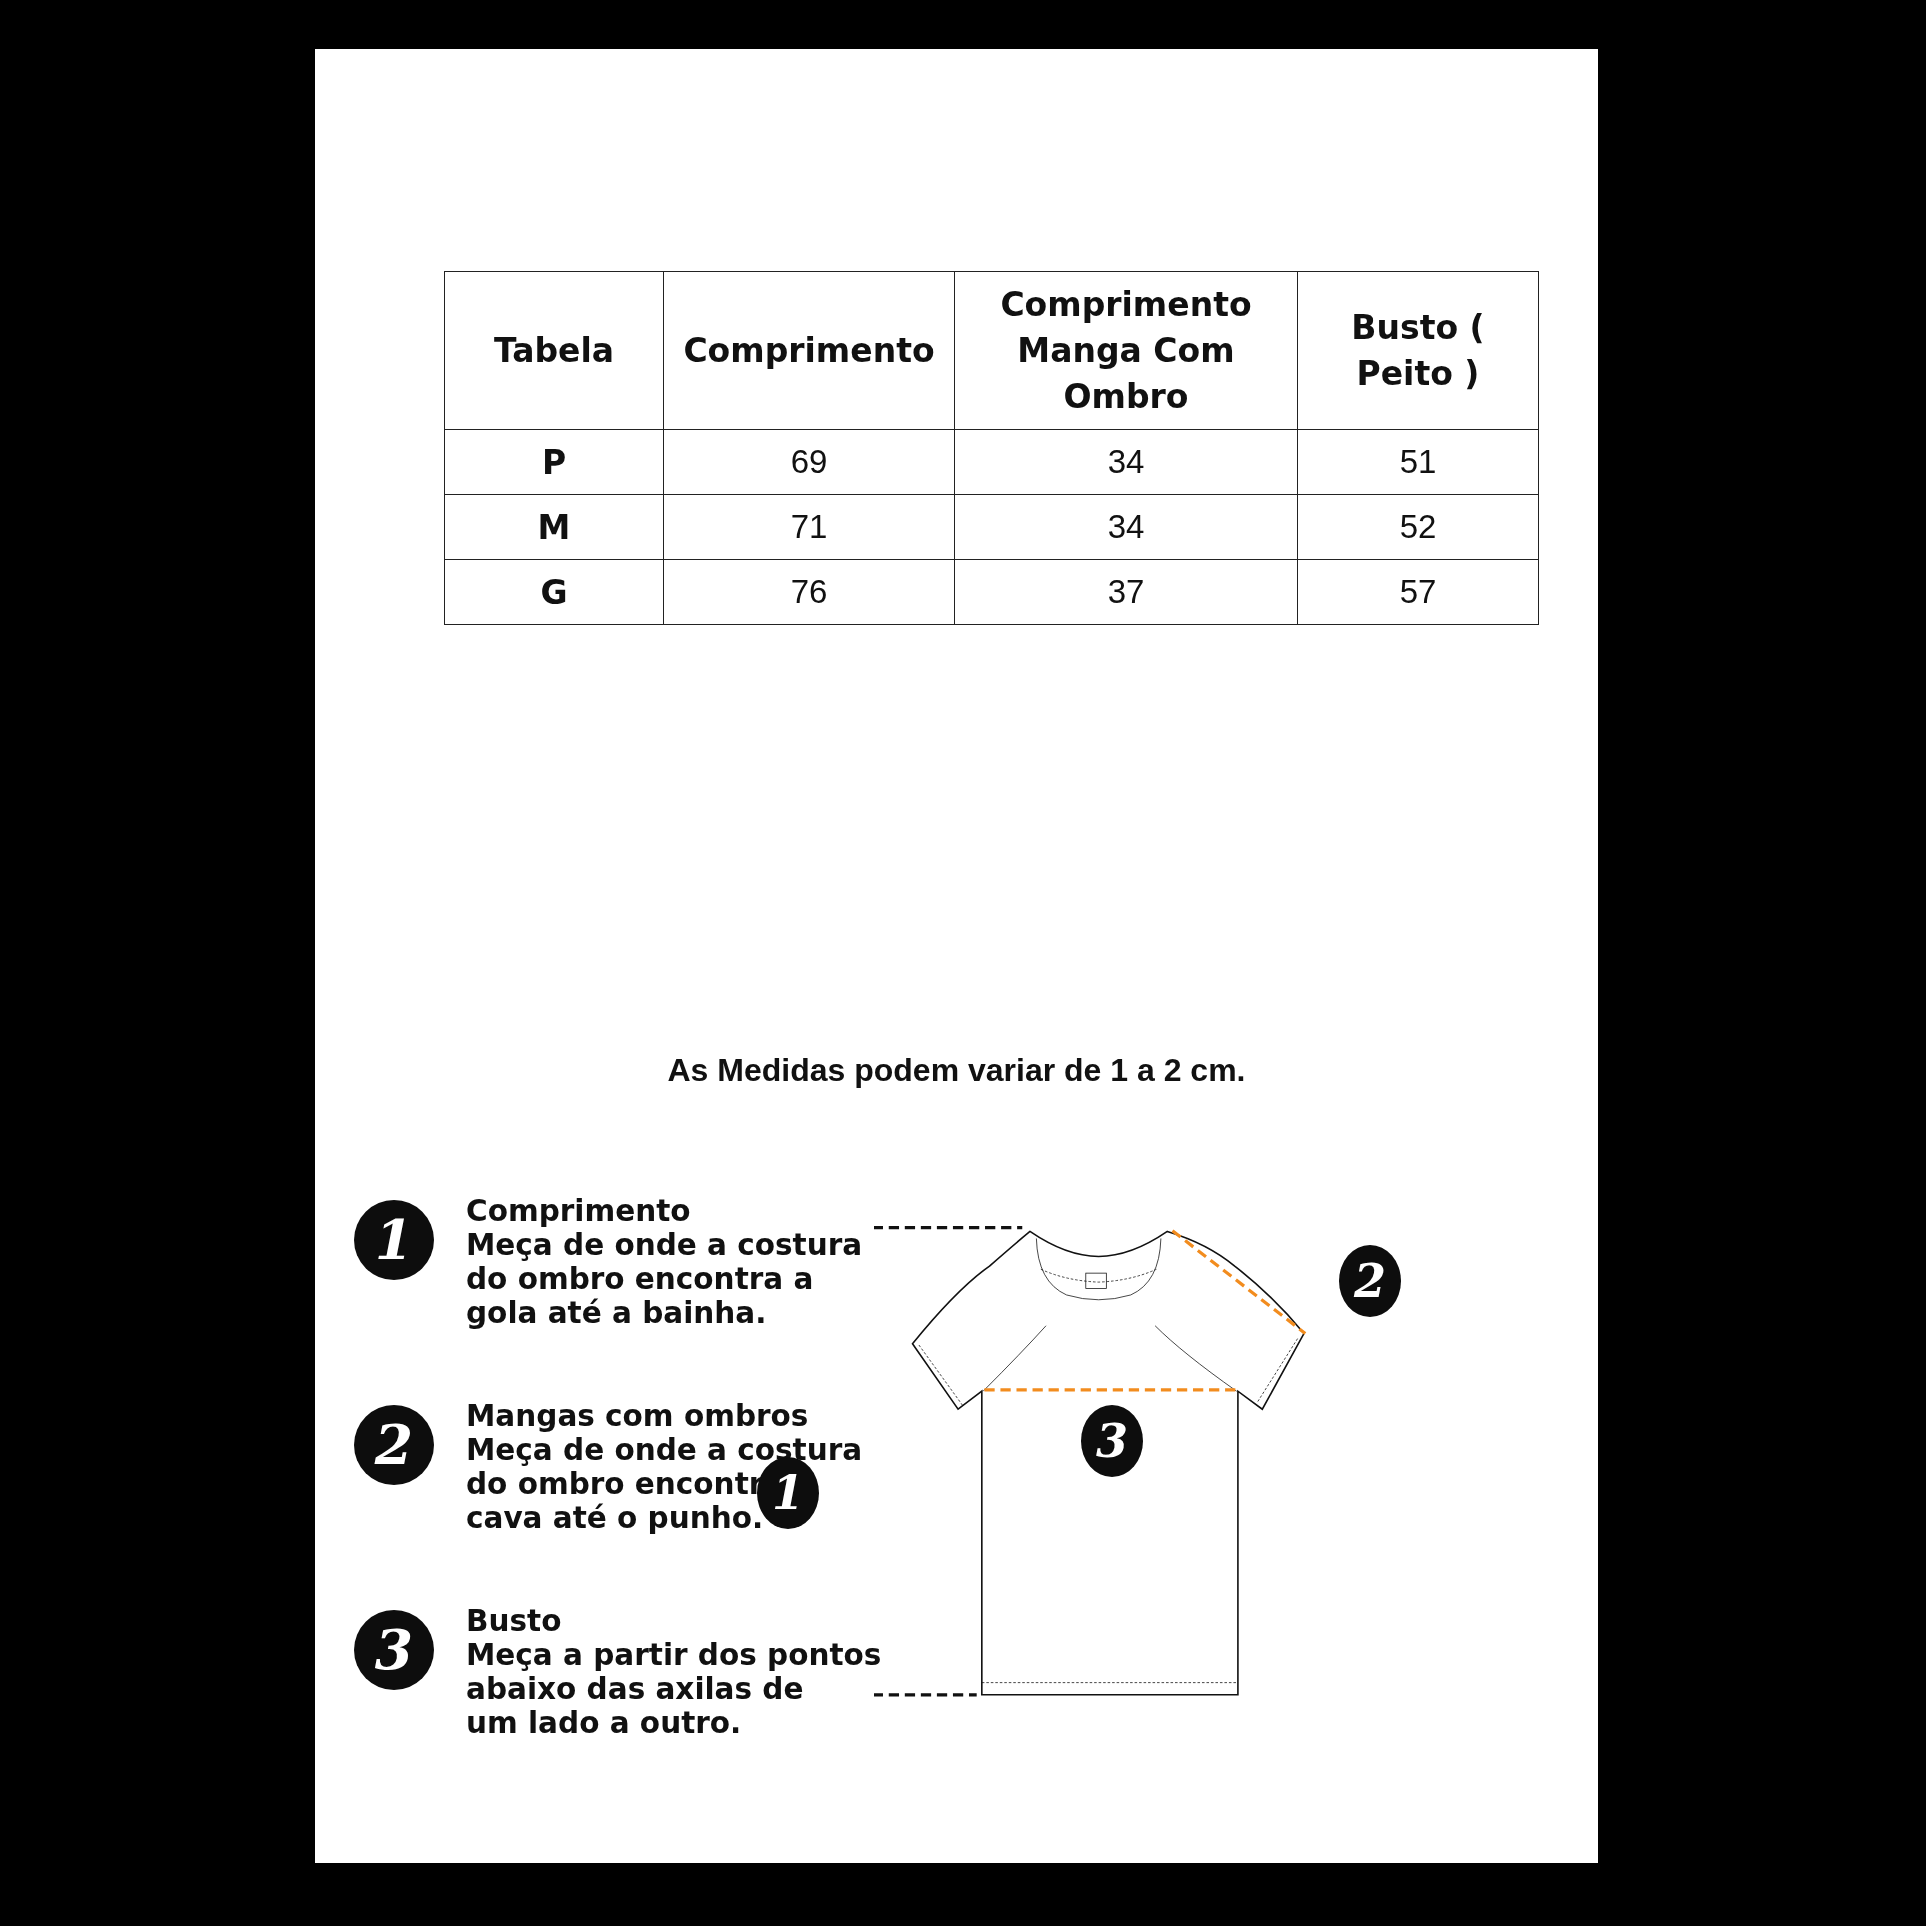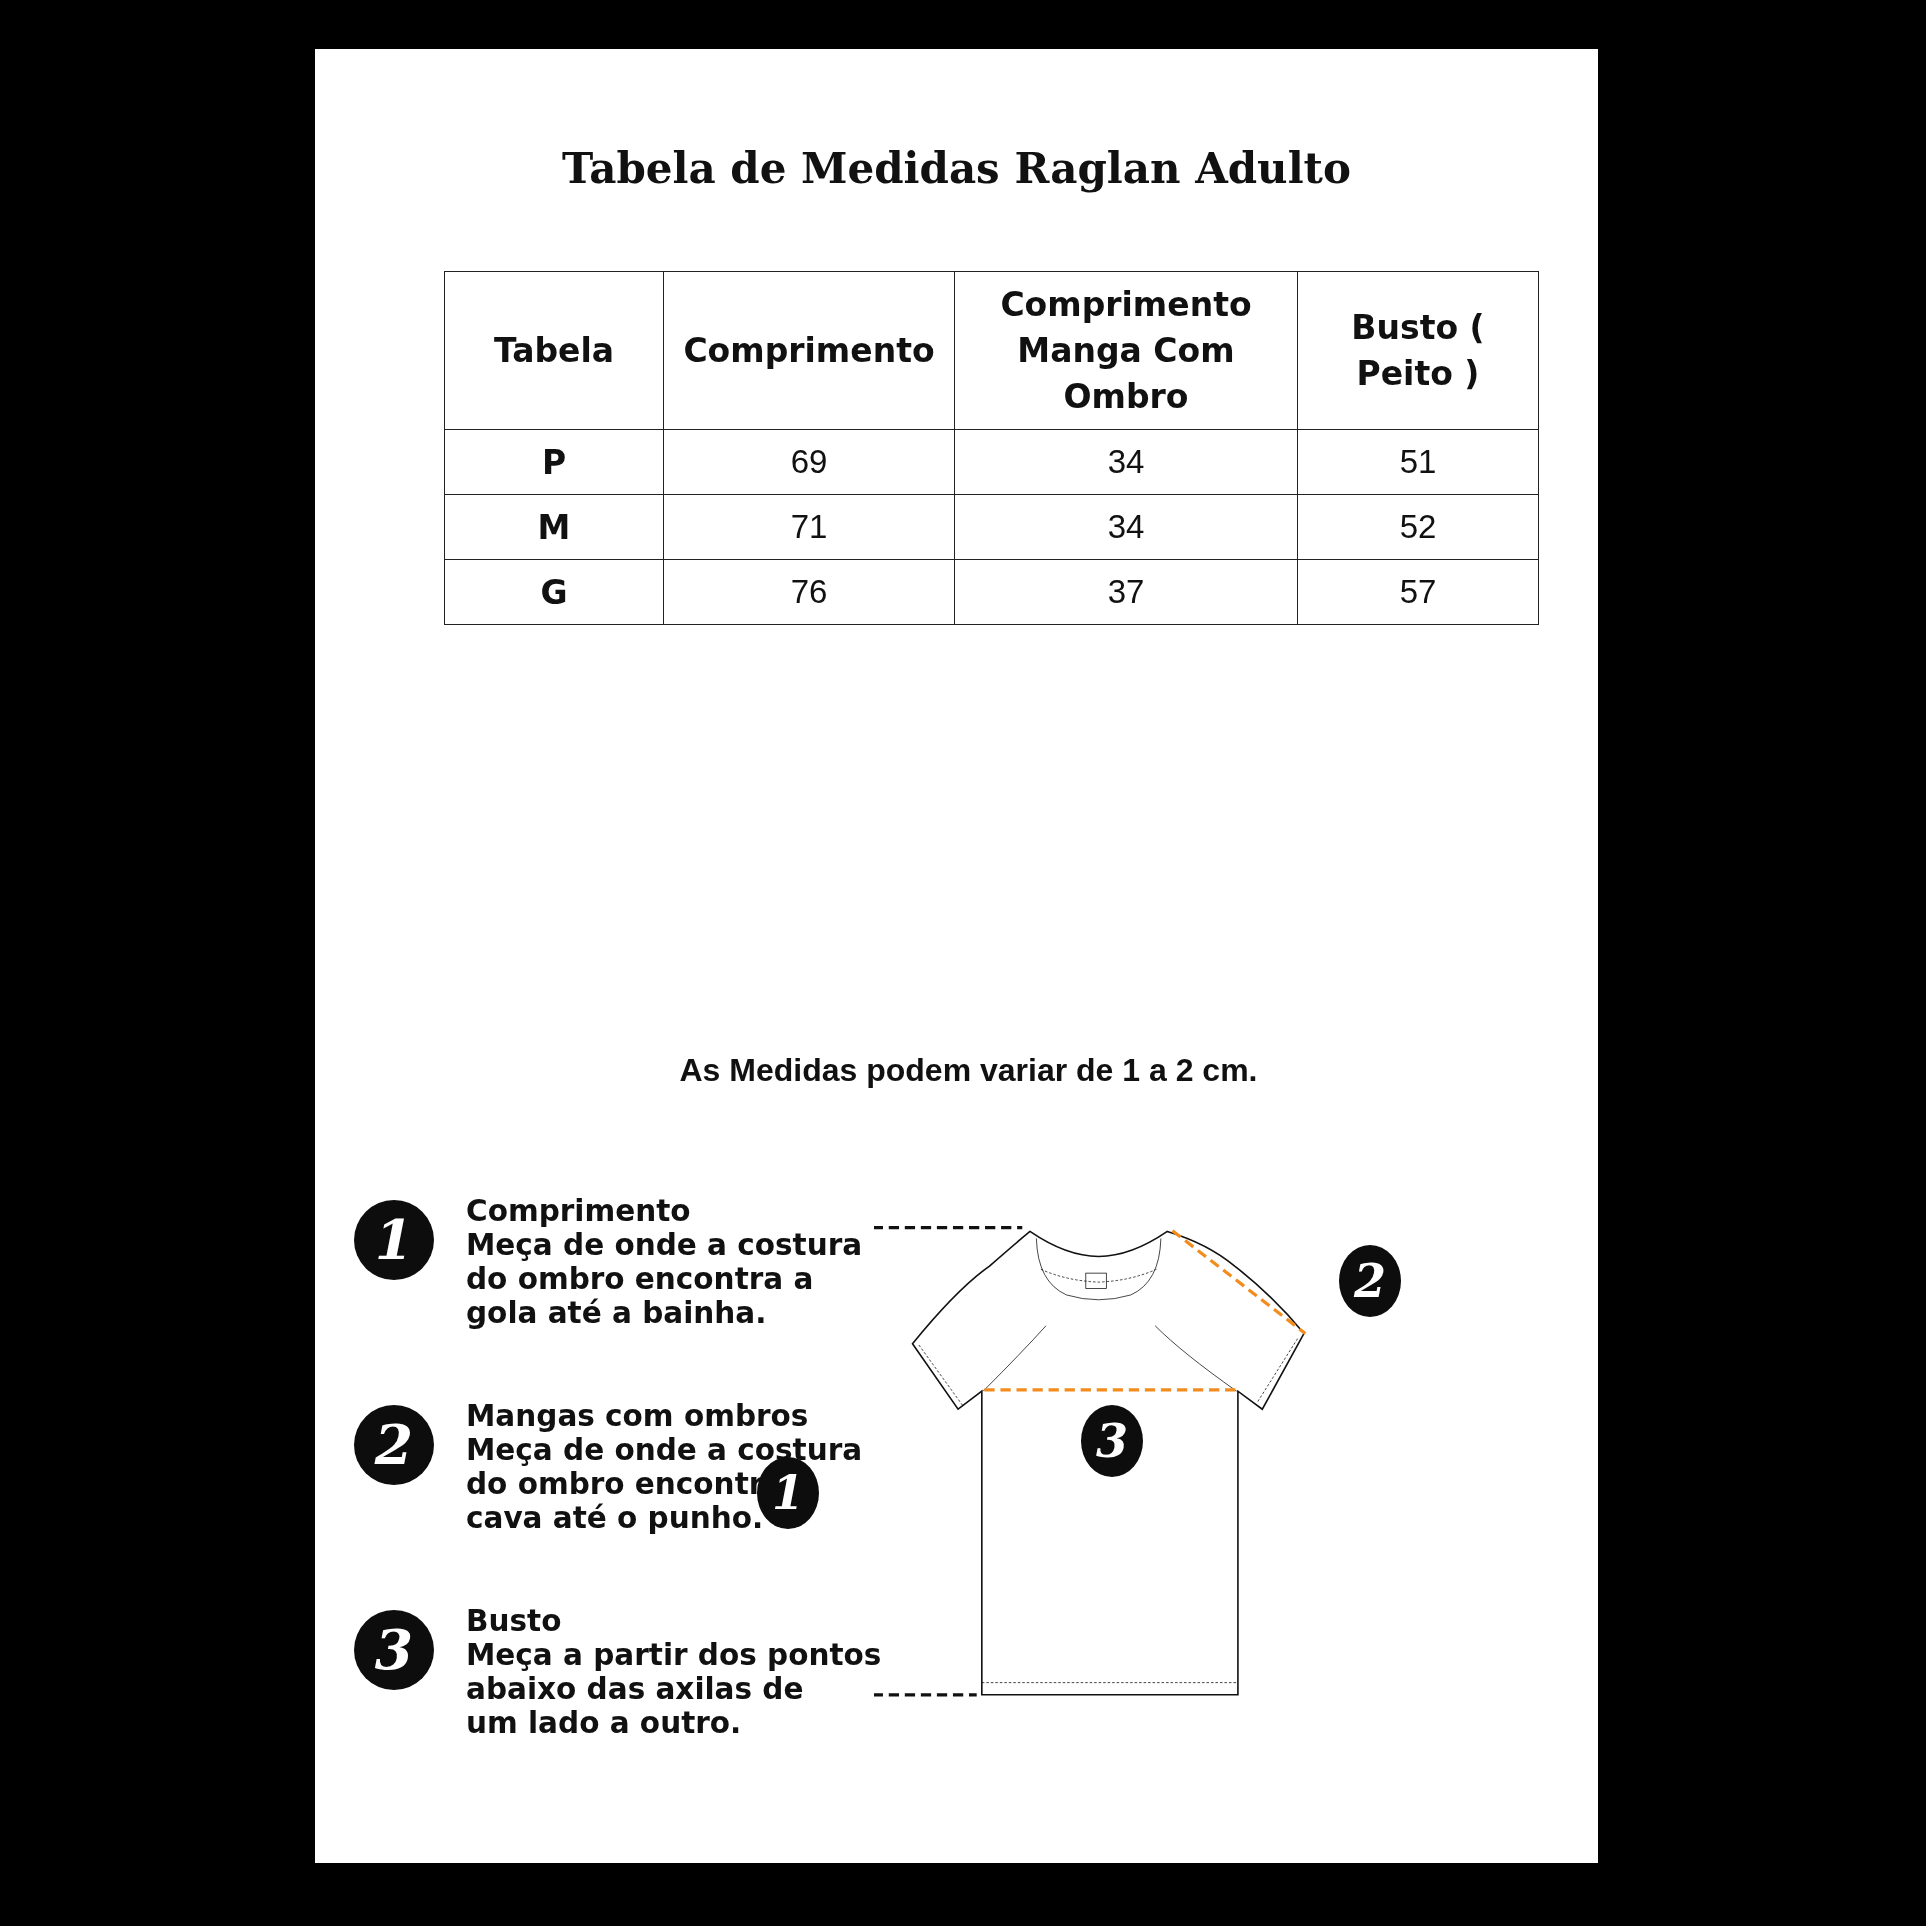--- a/index.html
+++ b/index.html
@@ -6,32 +6,31 @@
   body { width:1926px; height:1926px; background:#000; position:relative; overflow:hidden; }
   .page { position:absolute; left:315px; top:49px; width:1283px; height:1814px; background:#fff; }
   .title { position:absolute; left:0; width:100%; text-align:center; font-family:"DejaVu Serif", serif; font-weight:bold; color:#111; }
   #t1 { top:95px; font-size:42px; }
   #t2 { top:839px; font-size:42px; }
   table.sizes { position:absolute; left:129px; top:222px; width:1095px; border-collapse:collapse; font-family:"Liberation Sans", sans-serif; }
   table.sizes td, table.sizes th { border:1.9px solid #222; text-align:center; padding:0; }
   table.sizes th { height:157px; font-family:"DejaVu Sans", sans-serif; font-weight:bold; font-size:33px; line-height:46px; color:#111; }
   table.sizes td { height:64px; font-size:33px; color:#111; }
   table.sizes td.sz { font-family:"DejaVu Sans", sans-serif; font-weight:bold; }
-  .note { position:absolute; left:0; width:100%; text-align:center; font-family:"Liberation Sans", sans-serif; font-weight:bold; font-size:32px; line-height:35px; color:#111;margin-left:12px; }
+  .note { position:absolute; left:0; width:100%; text-align:center; font-family:"Liberation Sans", sans-serif; font-weight:bold; font-size:32px; line-height:35px; color:#111; }
   .step { position:absolute; left:39px; }
   .badge { position:absolute; width:80px; height:80px; border-radius:50%; background:#0d0d0d; color:#fff; font-family:"DejaVu Serif", serif; font-style:italic; font-weight:bold; font-size:55px; line-height:80px; text-align:center; }
   .step-text { position:absolute; left:112px; top:-6.4px; width:449px; font-family:"DejaVu Sans", sans-serif; font-weight:bold; font-size:29.5px; line-height:34px; color:#111; white-space:pre-line; }
   .diagram { position:absolute; left:559px; top:1156px; width:706px; height:565px; }
   .dbadge { position:absolute; width:62px; height:72px; border-radius:50%; background:#0d0d0d; color:#fff; font-family:"DejaVu Serif", serif; font-style:italic; font-weight:bold; font-size:46px; line-height:72px; text-align:center; }
 </style>
 </head>
 <body>
 
 <div class="page">
-  <div class="title" id="t1">Tabela de Medidas Raglan Adulto</div>
 
   <table class="sizes">
     <tbody>
         <tr>
       <th style="width:218px">Tabela</th>
       <th style="width:290px">Comprimento</th>
       <th style="width:290px; padding:0 26px;">Comprimento Manga Com Ombro</th>
       <th>Busto ( Peito )</th>
     </tr>
     <tr>

